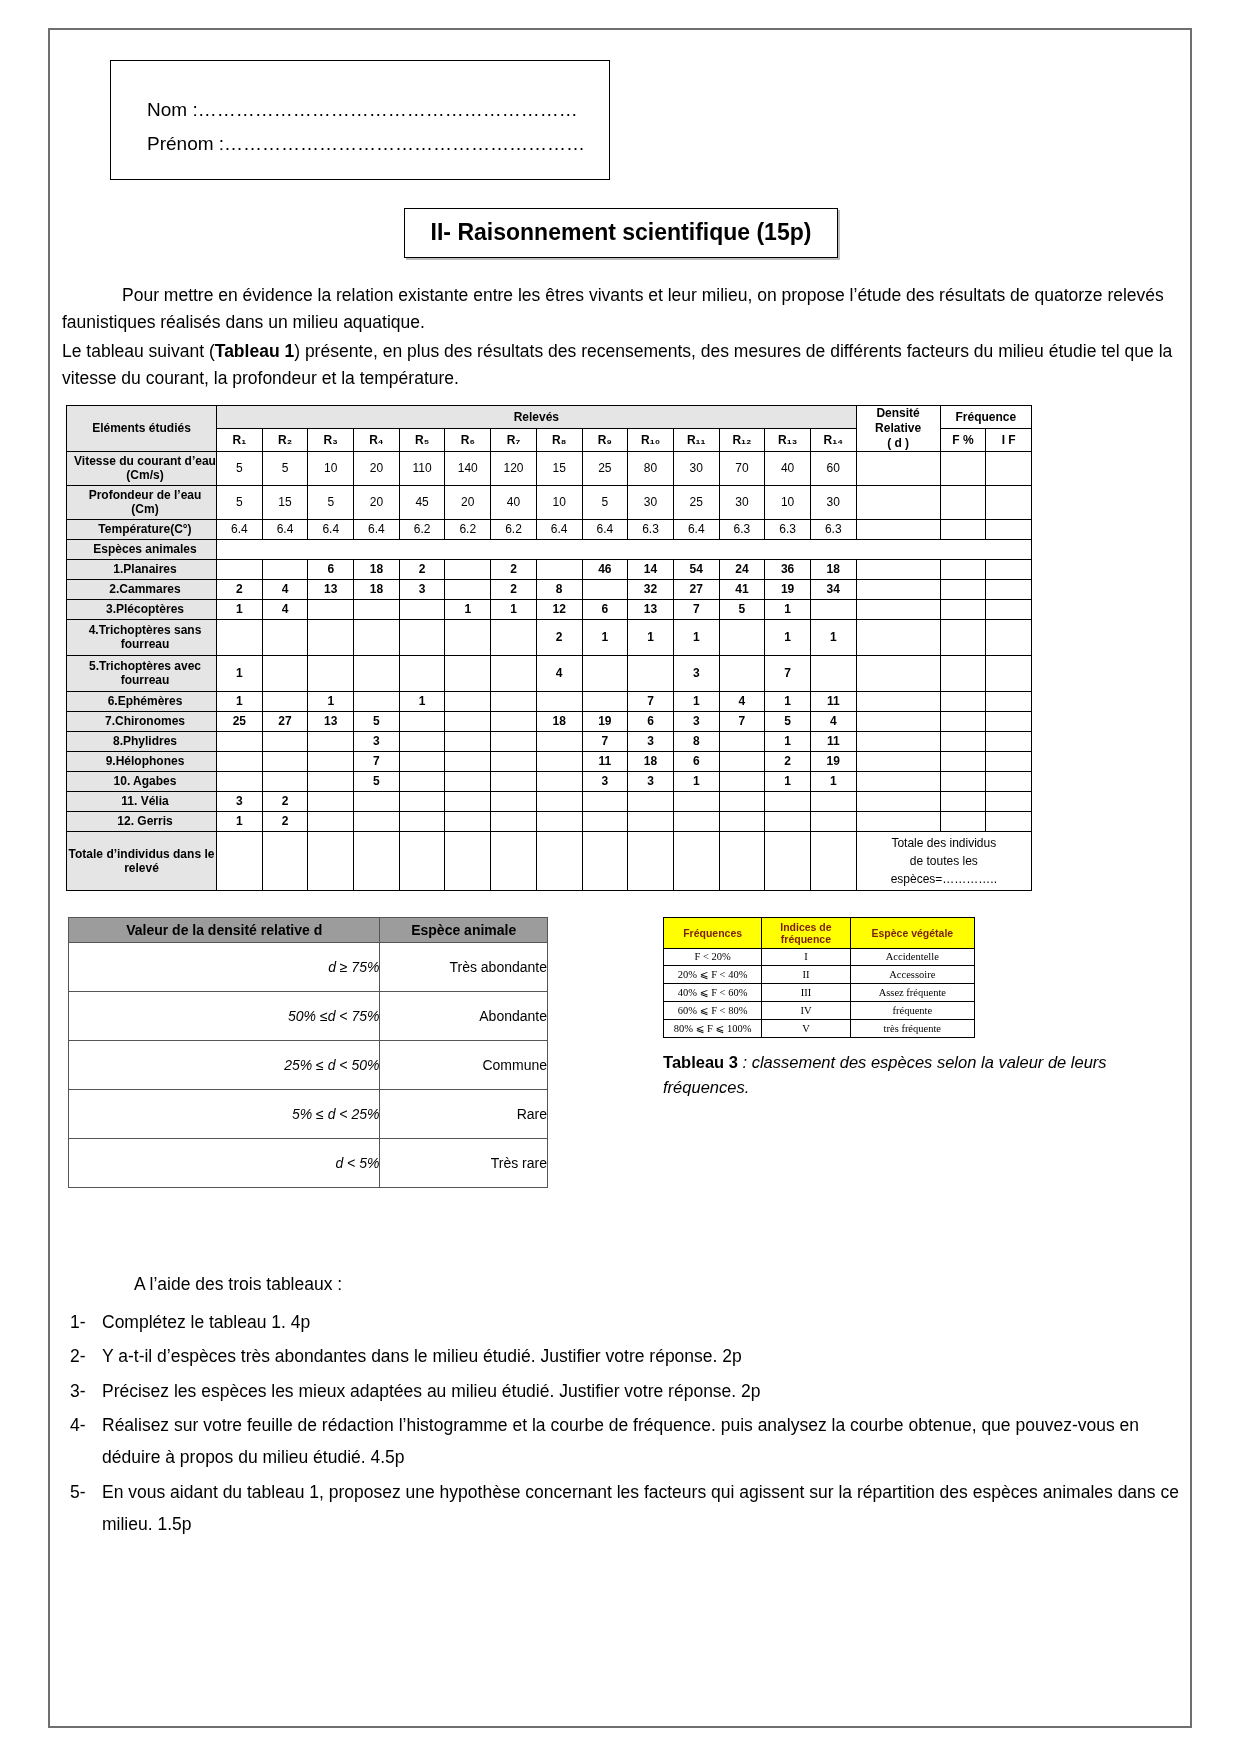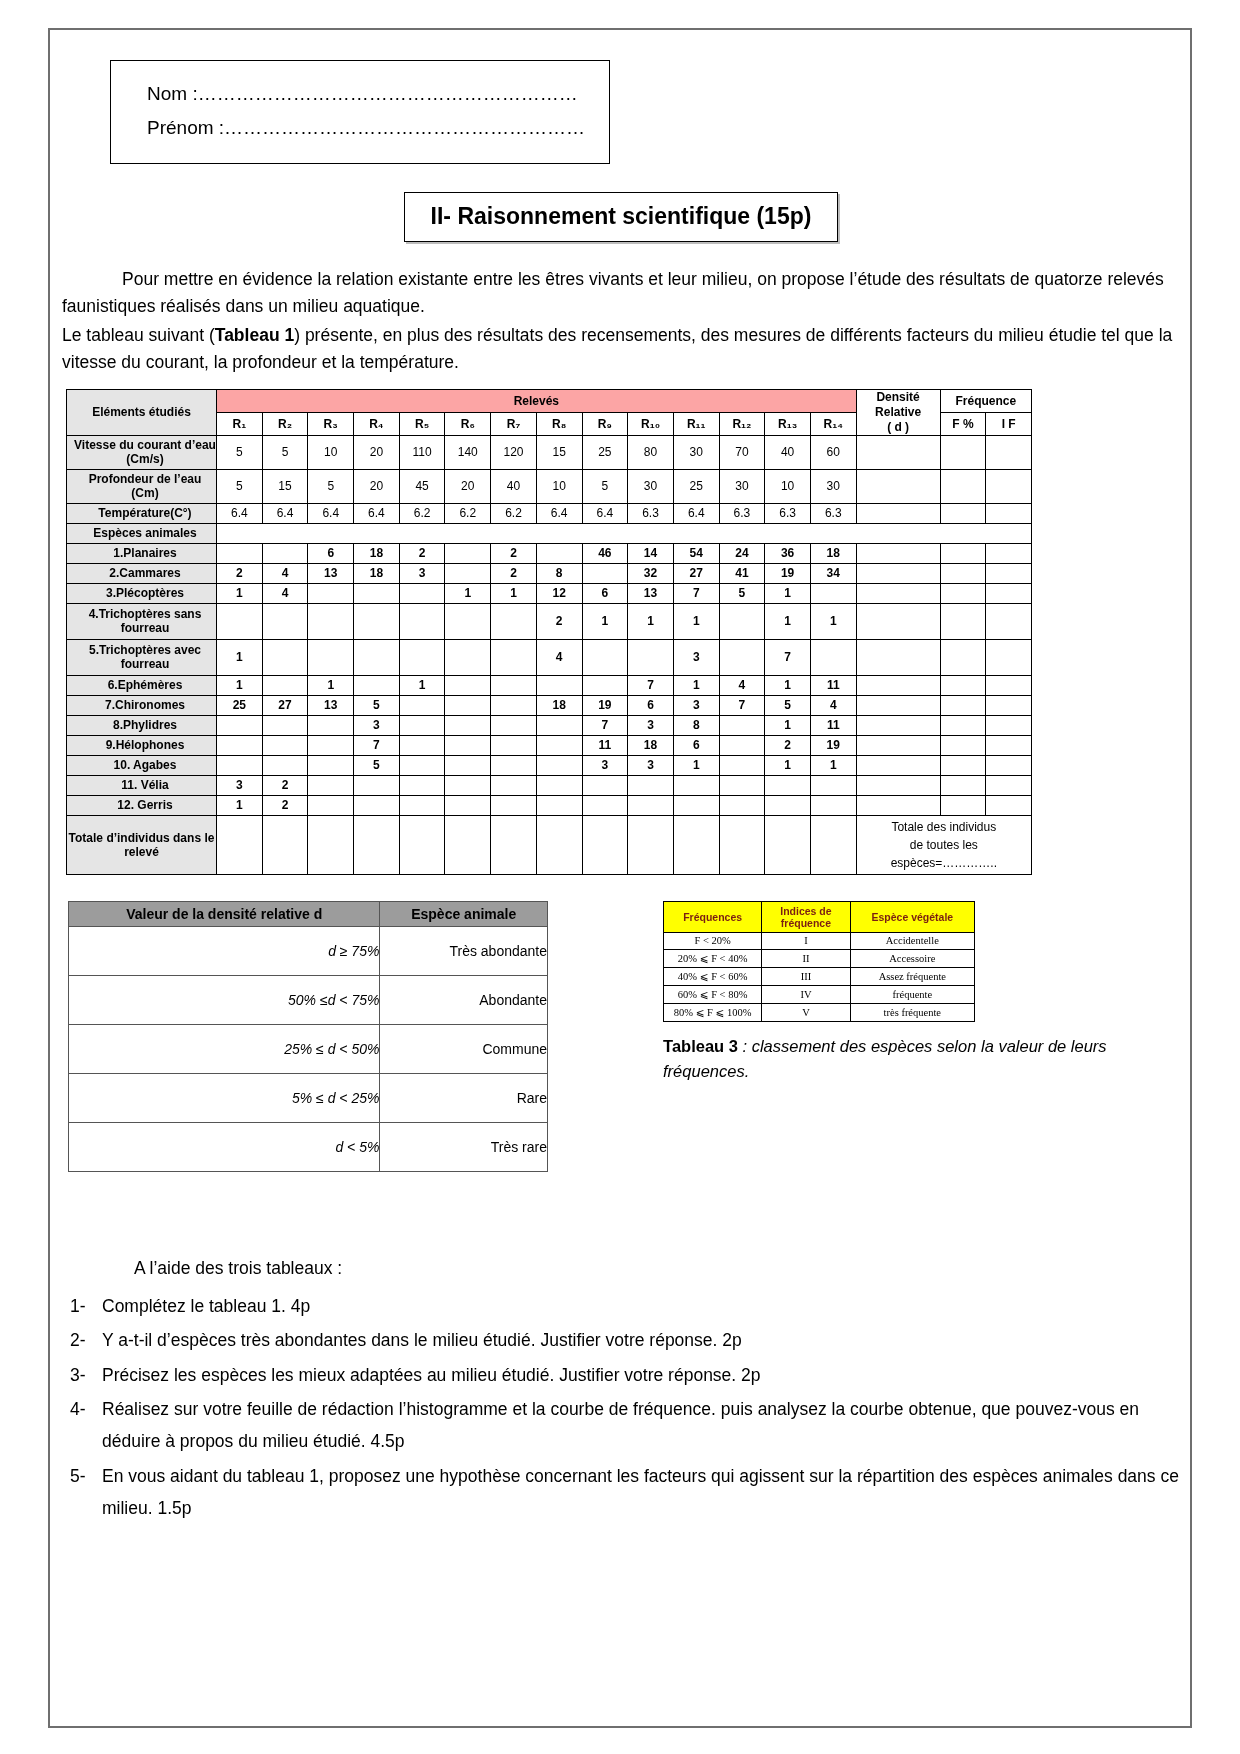--- a/index.html
+++ b/index.html
@@ -18,21 +18,21 @@
     border:2px solid #6f6f6f;
   }
   .content { position:absolute; left:62px; top:42px; width:1118px; }
 
   
   .ident-box {
     margin-left:48px;
     margin-top:18px;
     width:500px;
     border:1.5px solid #000;
-    padding:16px 0 18px 0;
+    padding:32px 0 18px 0;
   }
   .ident-line {
     font-size:19px;
     padding:6px 0 6px 36px;
     letter-spacing:0px;
     white-space:nowrap;
   }
 
   
   .title-wrap { text-align:center; margin-top:28px; }
@@ -68,21 +68,21 @@
   }
   .lbl {
     background:#e5e5e5;
     font-weight:bold;
     font-size:13px;
     text-align:left;
     padding-left:7px !important;
     width:150px;
   }
   .lbl.ctr { text-align:center; padding-left:0 !important; }
-  .hdr-grey { background:#fca5a5; font-weight:bold; font-size:14px; }
+  .hdr-grey { background:#e5e5e5; font-weight:bold; font-size:14px; }
   .hdr-white { font-weight:bold; font-size:15px; }
   .num-small { font-size:11.5px; }
   .num-bold { font-weight:bold; font-size:13px; }
   .densite { width:84px; font-weight:bold; font-size:13.5px; line-height:1.25; }
   .freqcol { width:56px; font-weight:bold; font-size:13px; }
   td.rcol { width:40px; }
   .total-note {
     font-size:11px; text-align:left; padding:2px 4px !important;
     line-height:1.5; font-weight:normal;
   }

